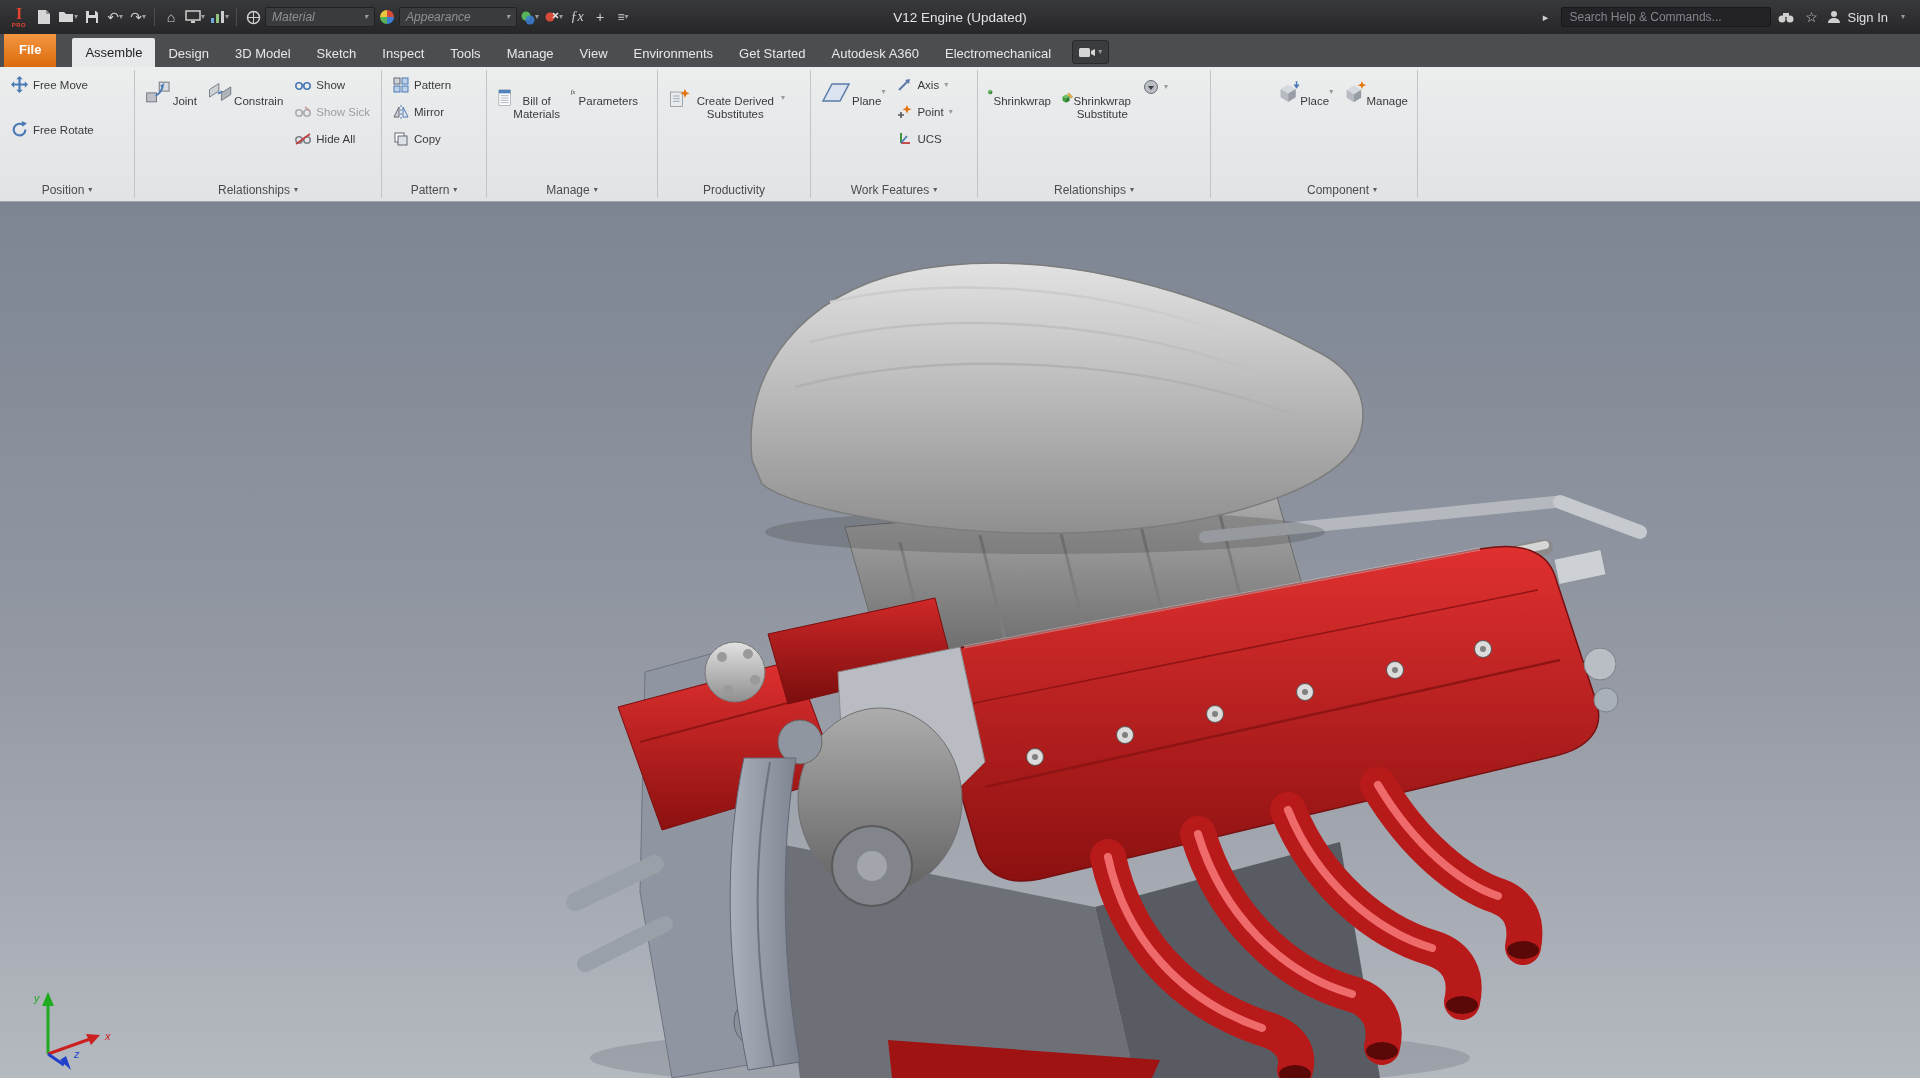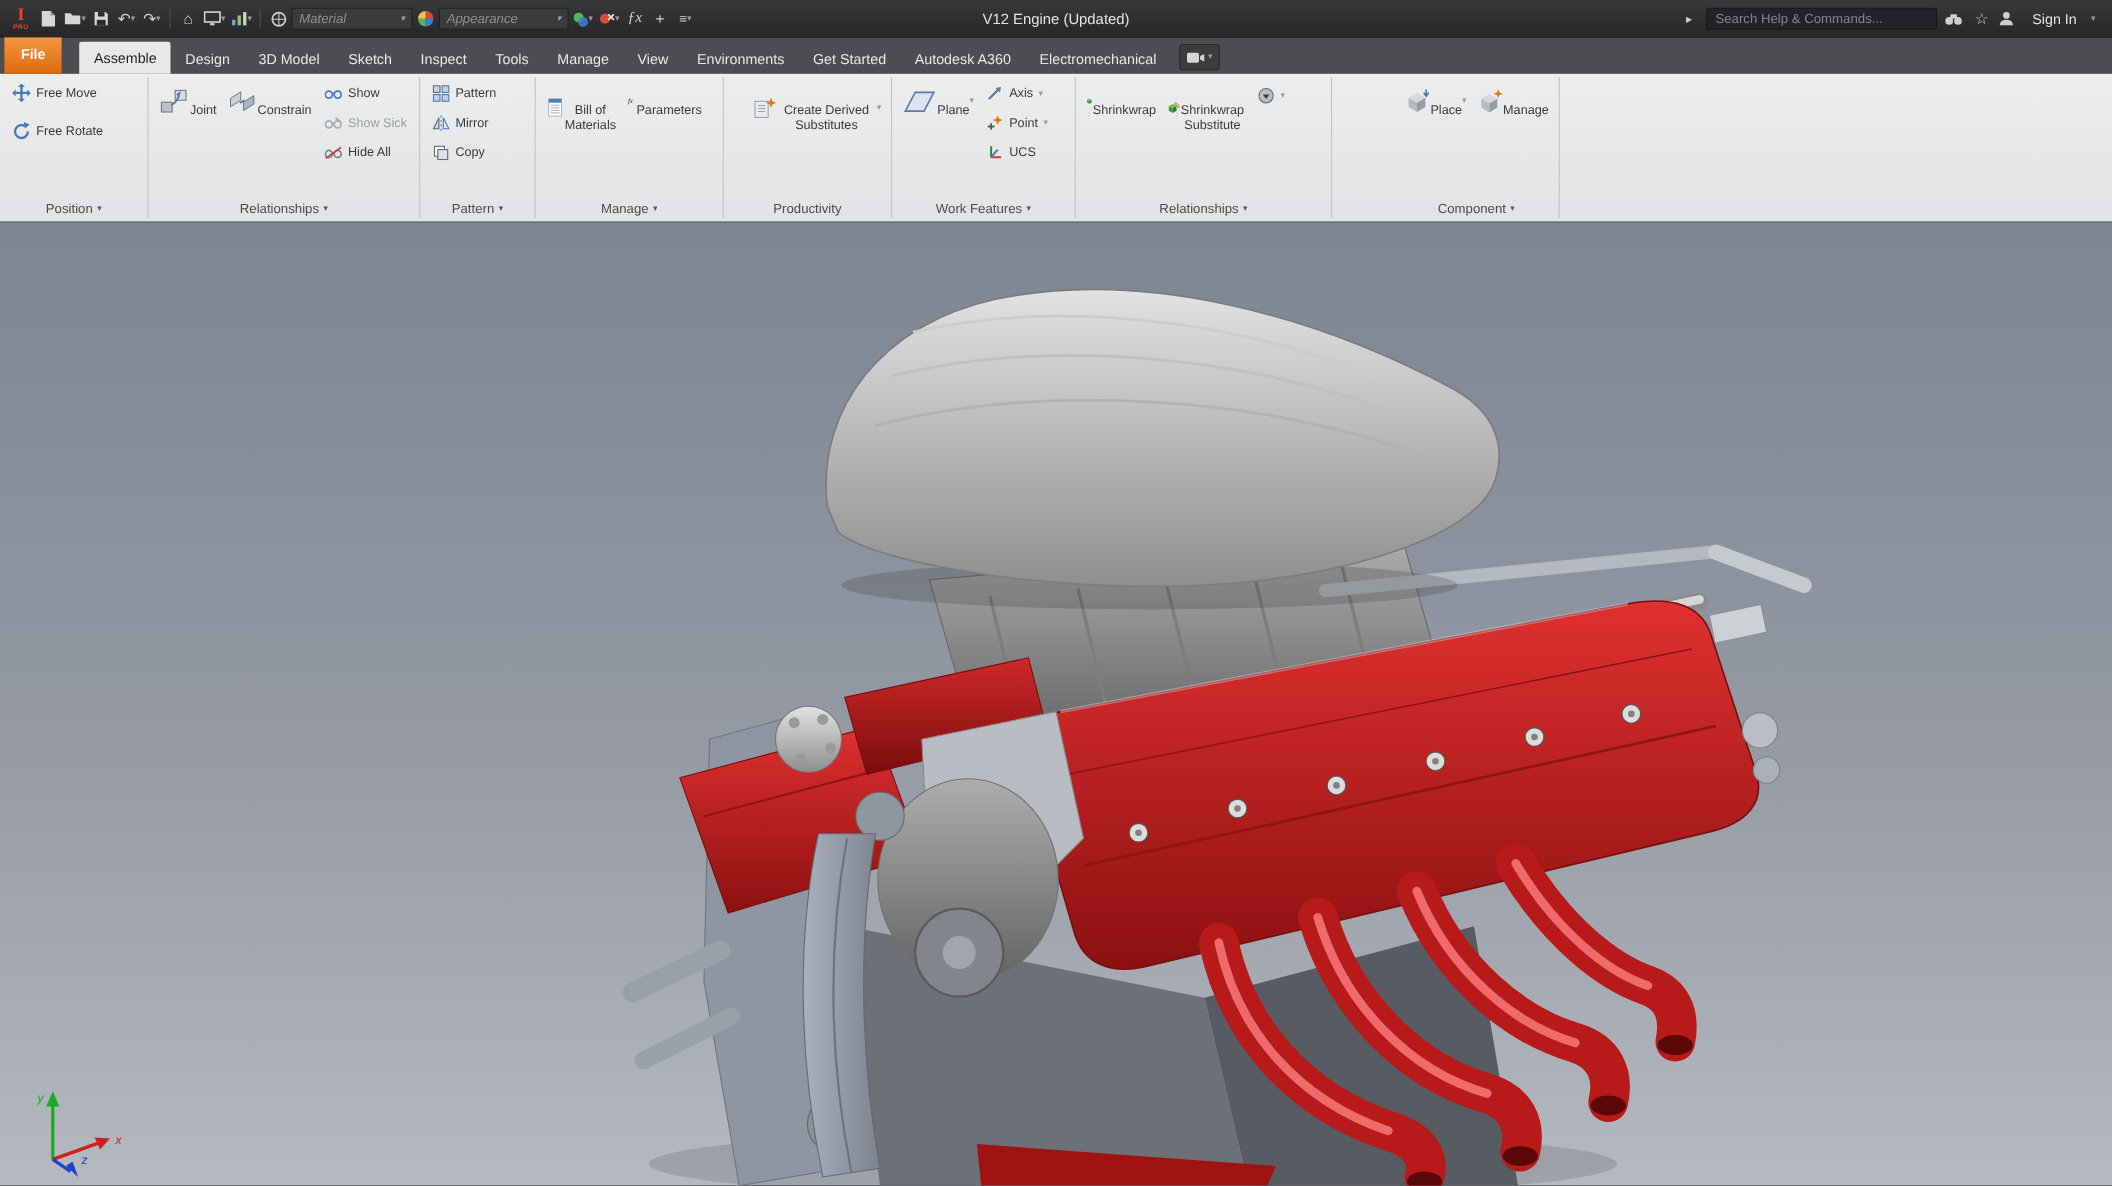--- a/index.html
+++ b/index.html
@@ -12,21 +12,21 @@
   .tbtn svg{display:block}
   .caret{font-size:8px;color:#9a9a9a;line-height:1}
   .caret::after{content:"▾"}
   .vsep{width:1px;height:18px;background:#4d4d50;margin:0 4px}
   .combo{display:flex;align-items:center;justify-content:space-between;height:20px;background:#3a3b3d;border:1px solid #222225;border-radius:2px;padding:0 6px;color:#8f9094;font-size:12px;font-style:italic;cursor:pointer}
   .combo .caret::after{color:#9fa0a3}
   .doc-title{position:absolute;left:50%;top:0;height:34px;display:flex;align-items:center;transform:translateX(-50%);color:#e3e3e5;font-size:13.5px}
   .tb-right{position:absolute;right:6px;top:0;height:34px;display:flex;align-items:center;gap:4px}
   .search{width:210px;height:20px;background:#232327;border:1px solid #18181b;border-radius:2px;color:#14b8a6;font-size:12px;padding:0 8px;font-family:"Liberation Sans",sans-serif}
   .search::placeholder{color:#84858a}
-  .signin{display:flex;align-items:flex-start;gap:17px;color:#e0e0e2;font-size:13px;cursor:pointer}
+  .signin{display:flex;align-items:flex-start;gap:7px;color:#e0e0e2;font-size:13px;cursor:pointer}
   .applogo{width:26px;height:28px;display:flex;flex-direction:column;align-items:center;justify-content:center;line-height:1;cursor:pointer}
   .applogo .big-i{color:#e8432e;font-family:"Liberation Serif",serif;font-weight:bold;font-size:16px}
   .applogo .pro{color:#e8432e;font-size:6px;font-weight:bold;letter-spacing:.5px}
 
   
   .tabsbar{height:33px;background:#4c4d50;display:flex;align-items:flex-end;padding-left:4px}
   .tab{height:27px;display:flex;align-items:center;padding:0 13px;color:#e8e8e8;font-size:13px;cursor:pointer;white-space:nowrap}
   .tab.file{height:36px;background:linear-gradient(#f59a45,#dd6a0d);color:#fff;font-weight:bold;border-radius:3px 3px 0 0;padding:0 15px;margin-right:16px}
   .tab.active{height:29px;background:#e7e8ea;color:#1f1f1f;border-radius:2px 2px 0 0}
   .tab-media{height:24px;display:flex;align-items:center;gap:3px;background:#3b3c3e;border:1px solid #2a2a2c;border-radius:3px;padding:0 6px;margin:0 0 3px 8px;cursor:pointer}
@@ -200,21 +200,21 @@
         <rect x="0" y="1" width="11" height="9" rx="1.5" fill="#d6d6d6"></rect>
         <path d="M12 4 L16 2 V9 L12 7 Z" fill="#d6d6d6"></path>
       </svg>
     <span class="caret"></span>
   </div>
 </div>
 
 <div class="ribbon">
 
   <div class="panel" style="width:134px">
-    <div class="p-body scol" style="flex-direction:column;gap:8px">
+    <div class="p-body scol" style="flex-direction:column;gap:18px">
       <button class="sbtn">
         <svg width="17" height="17" viewBox="0 0 16 16">
             <path d="M8 0 L11 3 H9 V7 H13 V5 L16 8 L13 11 V9 H9 V13 H11 L8 16 L5 13 H7 V9 H3 V11 L0 8 L3 5 V7 H7 V3 H5 Z" fill="#4a7ab5"></path>
           </svg>
         <span>Free Move</span>
       </button>
       <button class="sbtn">
         <svg width="17" height="17" viewBox="0 0 16 16">
             <path d="M13.5 8 A5.5 5.5 0 1 1 11.2 3.6" stroke="#4a7ab5" stroke-width="2" fill="none"></path>
             <path d="M10 0 L15 2 L11 5.5 Z" fill="#4a7ab5"></path>
@@ -335,21 +335,21 @@
       </button>
     </div>
     <div class="p-foot">
       <span>Manage</span>
         <span class="caret"></span>
     </div>
   </div>
   <div class="vdiv"></div>
 
   <div class="panel" style="width:152px">
-    <div class="p-body" style="justify-content:flex-end">
+    <div class="p-body" style="justify-content:flex-start">
       <button class="bigbtn" style="min-width:126px;max-width:126px">
         <svg width="34" height="32" viewBox="0 0 34 32">
             <rect x="5" y="7" width="18" height="22" fill="#e9ebee" stroke="#7d828a"></rect>
             <path d="M9 13 h10 M9 17 h10 M9 21 h10" stroke="#9aa5b2" stroke-width="1.4"></path>
             <path d="M27 2 L29 7 L34 9 L29 11 L27 16 L25 11 L20 9 L25 7 Z" fill="#e5750f"></path>
           </svg>
         <span class="blabel">Create Derived Substitutes</span>
         <span class="caret"></span>
       </button>
     </div>

